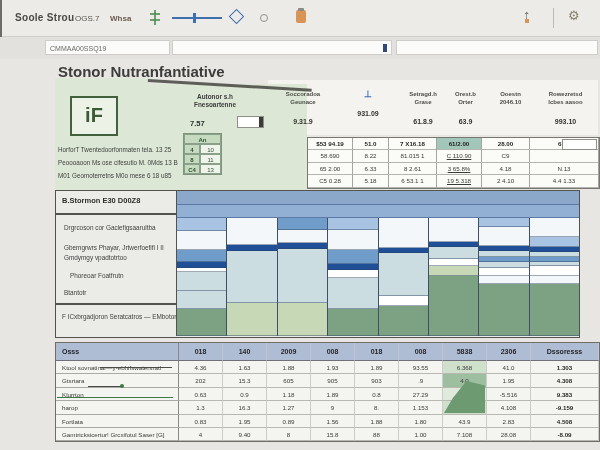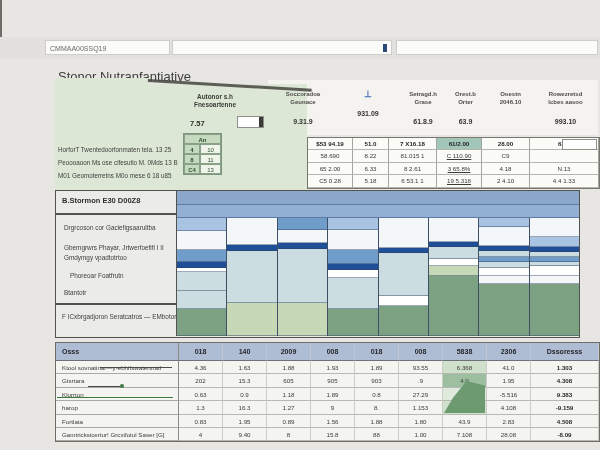--- a/index.html
+++ b/index.html
@@ -10,21 +10,21 @@
   #toolbar{left:0;top:0;width:600px;height:36px;background:#edebe7;border-bottom:1px solid #cfcdc9;}
   .tb-title{left:15px;top:12px;font-size:10px;font-weight:bold;color:#4a4a48;letter-spacing:.3px;}
   .tb-item{top:14px;font-size:8px;color:#5a5650;}
   #edge{left:0;top:0;width:2px;height:58px;background:#6d6d68;}
   .vline{width:1px;background:#bdbbb7;}
   
   #fbar{left:0;top:37px;width:600px;height:22px;background:#e3e1dd;}
   .fbox{top:3px;height:15px;background:#fbfbf9;border:1px solid #cfcdc9;font-size:7px;color:#6b6b66;
         line-height:15px;padding-left:4px;box-sizing:border-box;}
   
-  #ptitle{left:58px;top:69px;font-size:13px;font-weight:normal;color:#3c3c3a;}
+  #ptitle{left:58px;top:63px;font-size:15px;font-weight:bold;color:#3c3c3a;}
   
   .green{background:#dce7d6;}
   #gp-main{left:55px;top:84px;width:252px;height:106px;}
   #gp-top{left:55px;top:78px;width:95px;height:8px;}
   #gp-diag{left:148px;top:79px;width:164px;height:3px;background:#45453f;transform:rotate(3.4deg);transform-origin:left top;opacity:.85;}
   #iflogo{left:70px;top:96px;width:44px;height:36px;background:#ecf2e6;border:2px solid #42613d;
           font-size:20px;font-weight:bold;color:#3b5a37;text-align:center;line-height:34px;}
   .infoline{left:58px;font-size:6.3px;color:#3e3e3c;}
   .mlabel{font-size:6.4px;font-weight:bold;color:#3b3b39;text-align:center;}
   #metric-value{left:190px;top:119px;font-size:7.5px;font-weight:bold;color:#2e2e2c;}
@@ -80,37 +80,59 @@
   #tri5838{left:444px;top:381px;width:41px;height:32px;background:#6e9a72;
            clip-path:polygon(0 100%,100% 100%,100% 14%,55% 0,22% 52%);}
   .annline{background:#4a4a46;height:1px;}
   .gdot{width:4px;height:4px;border-radius:50%;background:#3c7a44;}
 </style>
 </head>
 <body>
 
 <div id="app">
 
+  <div id="toolbar" class="abs">
+    <div class="abs tb-title">Soole Strou</div>
+    <div class="abs tb-item" style="left:75px;">OGS.7</div>
+    <div class="abs tb-item" style="left:110px;font-weight:bold;color:#6b5b50;">Whsa</div>
+    <svg class="abs icon" style="left:148px;top:9px;" width="14" height="17">
+      <line x1="7" y1="1" x2="7" y2="16" stroke="#4e8b52" stroke-width="1.6"></line>
+      <line x1="2" y1="5" x2="12" y2="5" stroke="#4e8b52" stroke-width="1.6"></line>
+      <line x1="2" y1="11" x2="12" y2="11" stroke="#4e8b52" stroke-width="1.6"></line>
+    </svg>
+    <div class="abs" style="left:172px;top:17px;width:50px;height:2px;background:#3f6fad;">
+      <div class="abs" style="left:21px;top:-4px;width:3px;height:10px;background:#3f6fad;"></div>
+    </div>
+    <div class="abs" style="left:231px;top:11px;width:9px;height:9px;border:1.5px solid #3f6fad;transform:rotate(45deg);"></div>
+    <div class="abs" style="left:260px;top:14px;width:6px;height:6px;border:1px solid #919191;border-radius:50%;"></div>
+    <div class="abs" style="left:296px;top:10px;width:10px;height:13px;background:#d89455;border-radius:2px;">
+      <div class="abs" style="left:2px;top:-2px;width:6px;height:3px;background:#8a8a86;border-radius:1px;"></div>
+    </div>
+    <div class="abs" style="left:523px;top:6px;font-size:15px;color:#6e6e6a;font-weight:bold;">↑<span class="abs" style="left:2px;top:13px;width:4px;height:4px;background:#d89455;font-size:0;"></span></div>
+    <div class="abs vline" style="left:553px;top:8px;height:20px;"></div>
+    <div class="abs" style="left:568px;top:8px;font-size:13px;color:#8a7f6f;">⚙</div>
+  </div>
   <div id="edge" class="abs"></div>
 
   <div id="fbar" class="abs">
     <div class="abs fbox" style="left:45px;width:125px;">CMMAA00SSQ19</div>
     <div class="abs fbox" style="left:172px;width:220px;">
       <div class="abs" style="right:4px;top:3px;width:4px;height:8px;background:#2e4a7a;"></div>
     </div>
     <div class="abs fbox" style="left:396px;width:202px;"></div>
   </div>
 
   <div id="ptitle" class="abs">Stonor Nutranfantiative</div>
 
   <div id="sum-bg" class="abs"></div>
   <div id="gp-top" class="abs green"></div>
   <div id="gp-main" class="abs green"></div>
   <div id="gp-diag" class="abs"></div>
 
+  <div id="iflogo" class="abs">iF</div>
   <div class="abs infoline" style="top:146px;">HorforT Twentedoorfonmaten tela. 13 25</div>
   <div class="abs infoline" style="top:159px;">Peoooaoon Ms ose cifesutio M. 0Mds 13 B</div>
   <div class="abs infoline" style="top:172px;">M01 Geomoterretns M0o mese 6 18 u85</div>
 
   <div class="abs mlabel" style="left:180px;top:93px;width:70px;">Autonor s.h</div>
   <div class="abs mlabel" style="left:180px;top:101px;width:70px;">Fnesoartenne</div>
   <div id="metric-value" class="abs">7.57</div>
   <div id="metric-input" class="abs inputbox" style="left:237px;top:116px;width:27px;height:12px;">
       <span class="notch"></span>
     </div>

